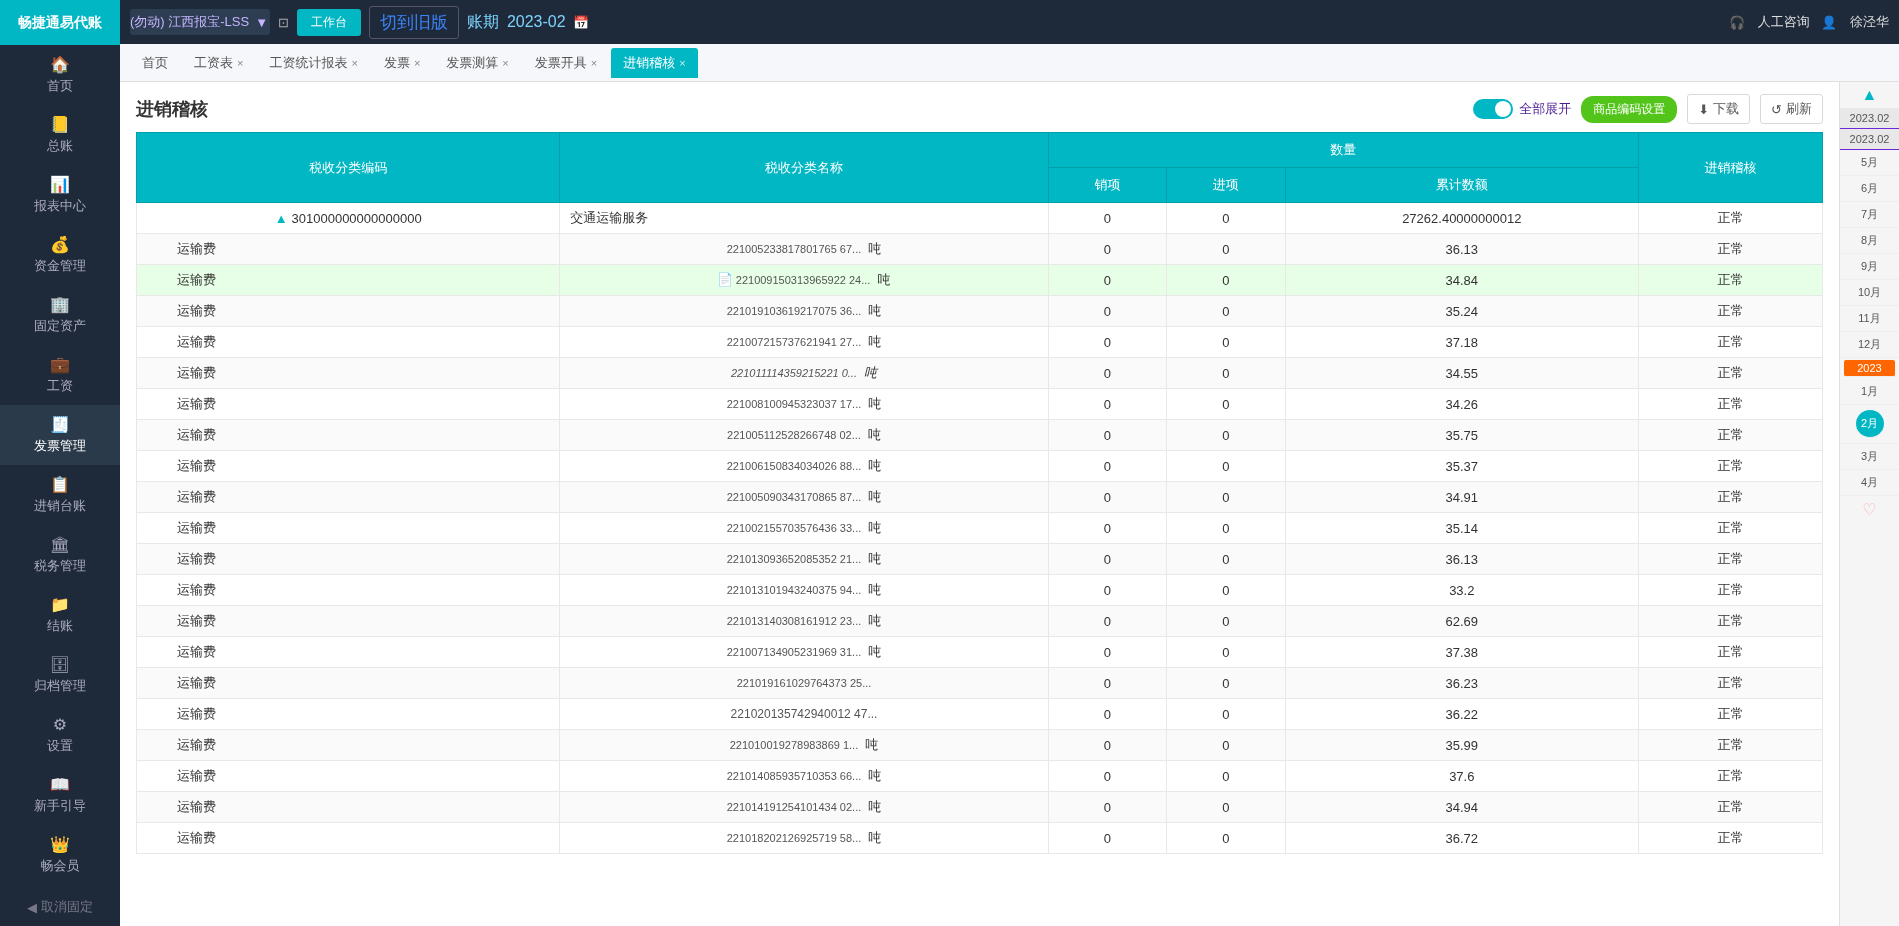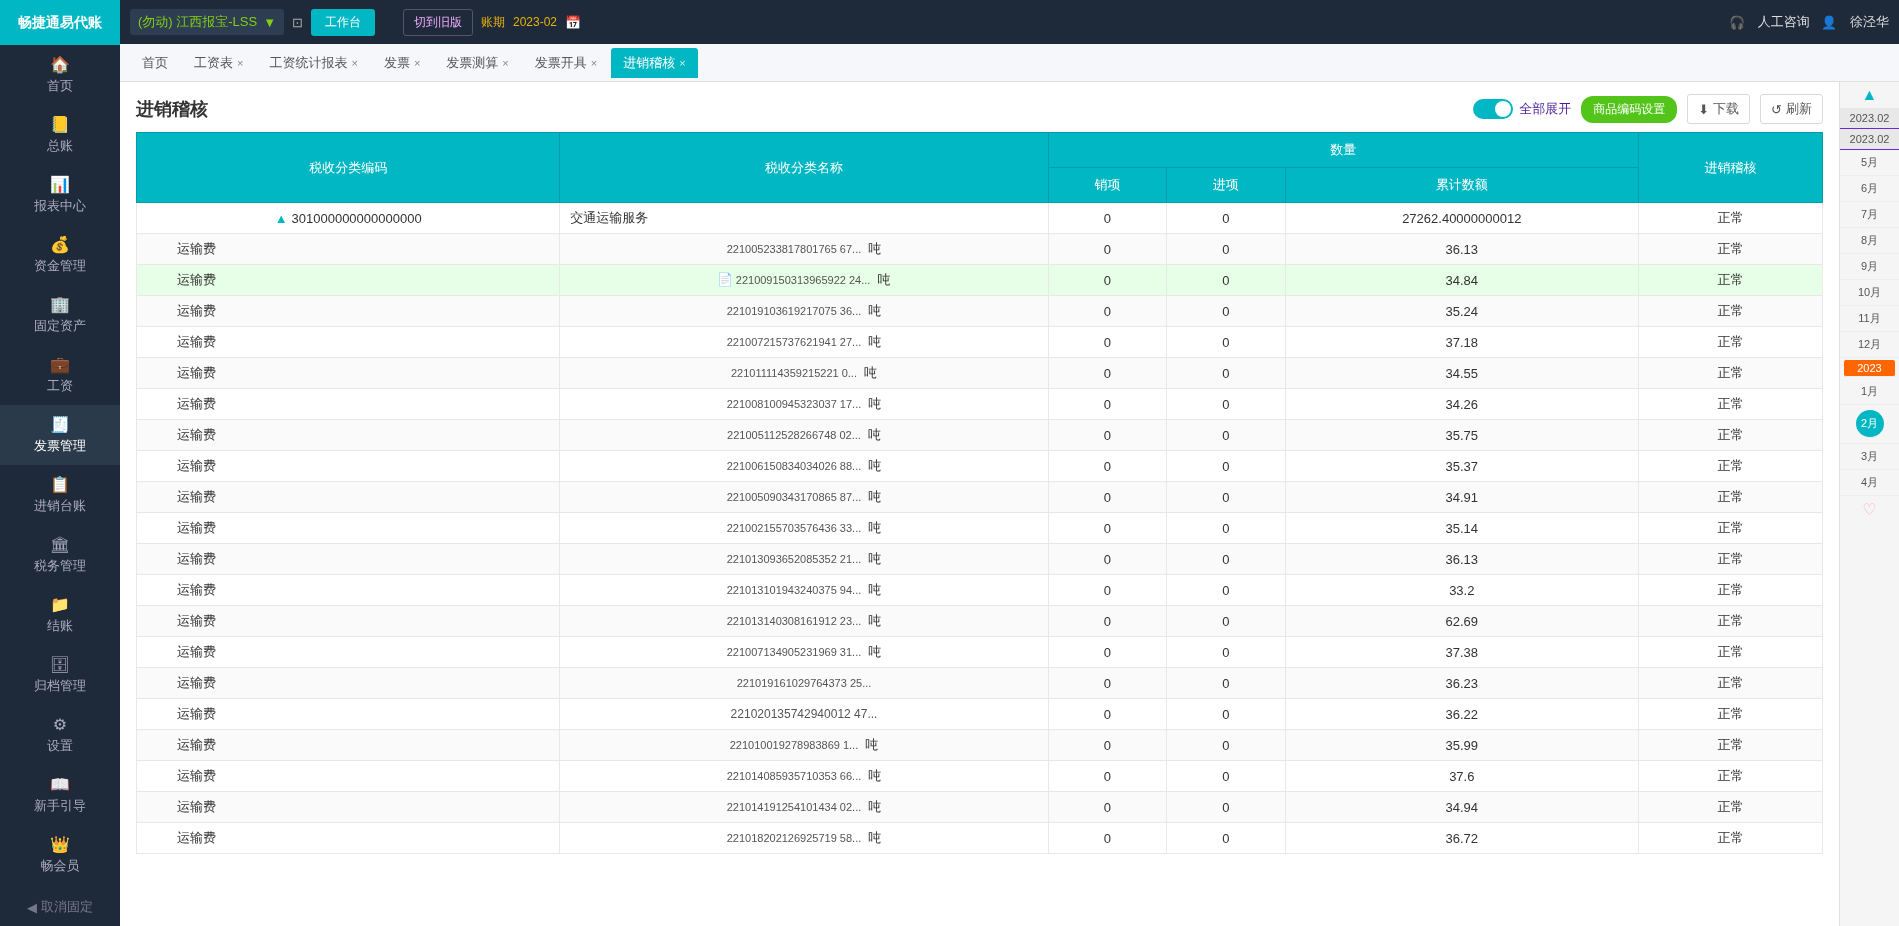--- a/index.html
+++ b/index.html
@@ -64,52 +64,51 @@
       background: #1e2a3a;
       display: flex;
       align-items: center;
       height: 44px;
       padding: 0 10px;
       gap: 8px;
       flex-shrink: 0;
     }
     .topbar-company {
       background: #2d3d52;
-      color: #84cc16;
+      color: #c4b5fd;
       border-radius: 3px;
-      padding: 4px 8px;
+      padding: 4px 0;
       font-size: 12px;
       display: flex;
       align-items: center;
       gap: 6px;
       cursor: pointer;
       min-width: 140px;
     }
     .topbar-btn {
       background: #00b7c3;
       color: white;
       border: none;
       border-radius: 3px;
       padding: 5px 14px;
       cursor: pointer;
       font-size: 12px;
     }
     .topbar-btn-outline {
       background: transparent;
-      color: #f0abfc;
+      color: #3b82f6;
       border: 1px solid #556;
       border-radius: 3px;
       padding: 4px 10px;
       cursor: pointer;
-      font-size: 12px;
-      margin-left: 20px;
+      font-size: 17px;
     }
     .topbar-period {
-      color: #eab308;
-      font-size: 12px;
+      color: #7dd3fc;
+      font-size: 16px;
       display: flex;
       align-items: center;
       gap: 4px;
     }
     .topbar-right {
       margin-left: auto;
       display: flex;
       align-items: center;
       gap: 12px;
       color: #ddd;
@@ -518,21 +517,21 @@
           221007215737621941 27...
           <span style="color:#333;margin-left:4px;">吨</span>
         </td>
         <td>0</td>
         <td>0</td>
         <td>37.18</td>
         <td>正常</td>
       </tr>
               <tr>
         <td class="name-cell" style="padding-left:40px;">运输费</td>
-        <td class="code-cell" style="font-size:11px;color:#555;">
+        <td class="code-cell" style="font-size:11px;color:#555;font-style:italic;">
           221011114359215221 0...
           <span style="color:#333;margin-left:4px;">吨</span>
         </td>
         <td>0</td>
         <td>0</td>
         <td>34.55</td>
         <td>正常</td>
       </tr>
               <tr>
         <td class="name-cell" style="padding-left:40px;">运输费</td>

